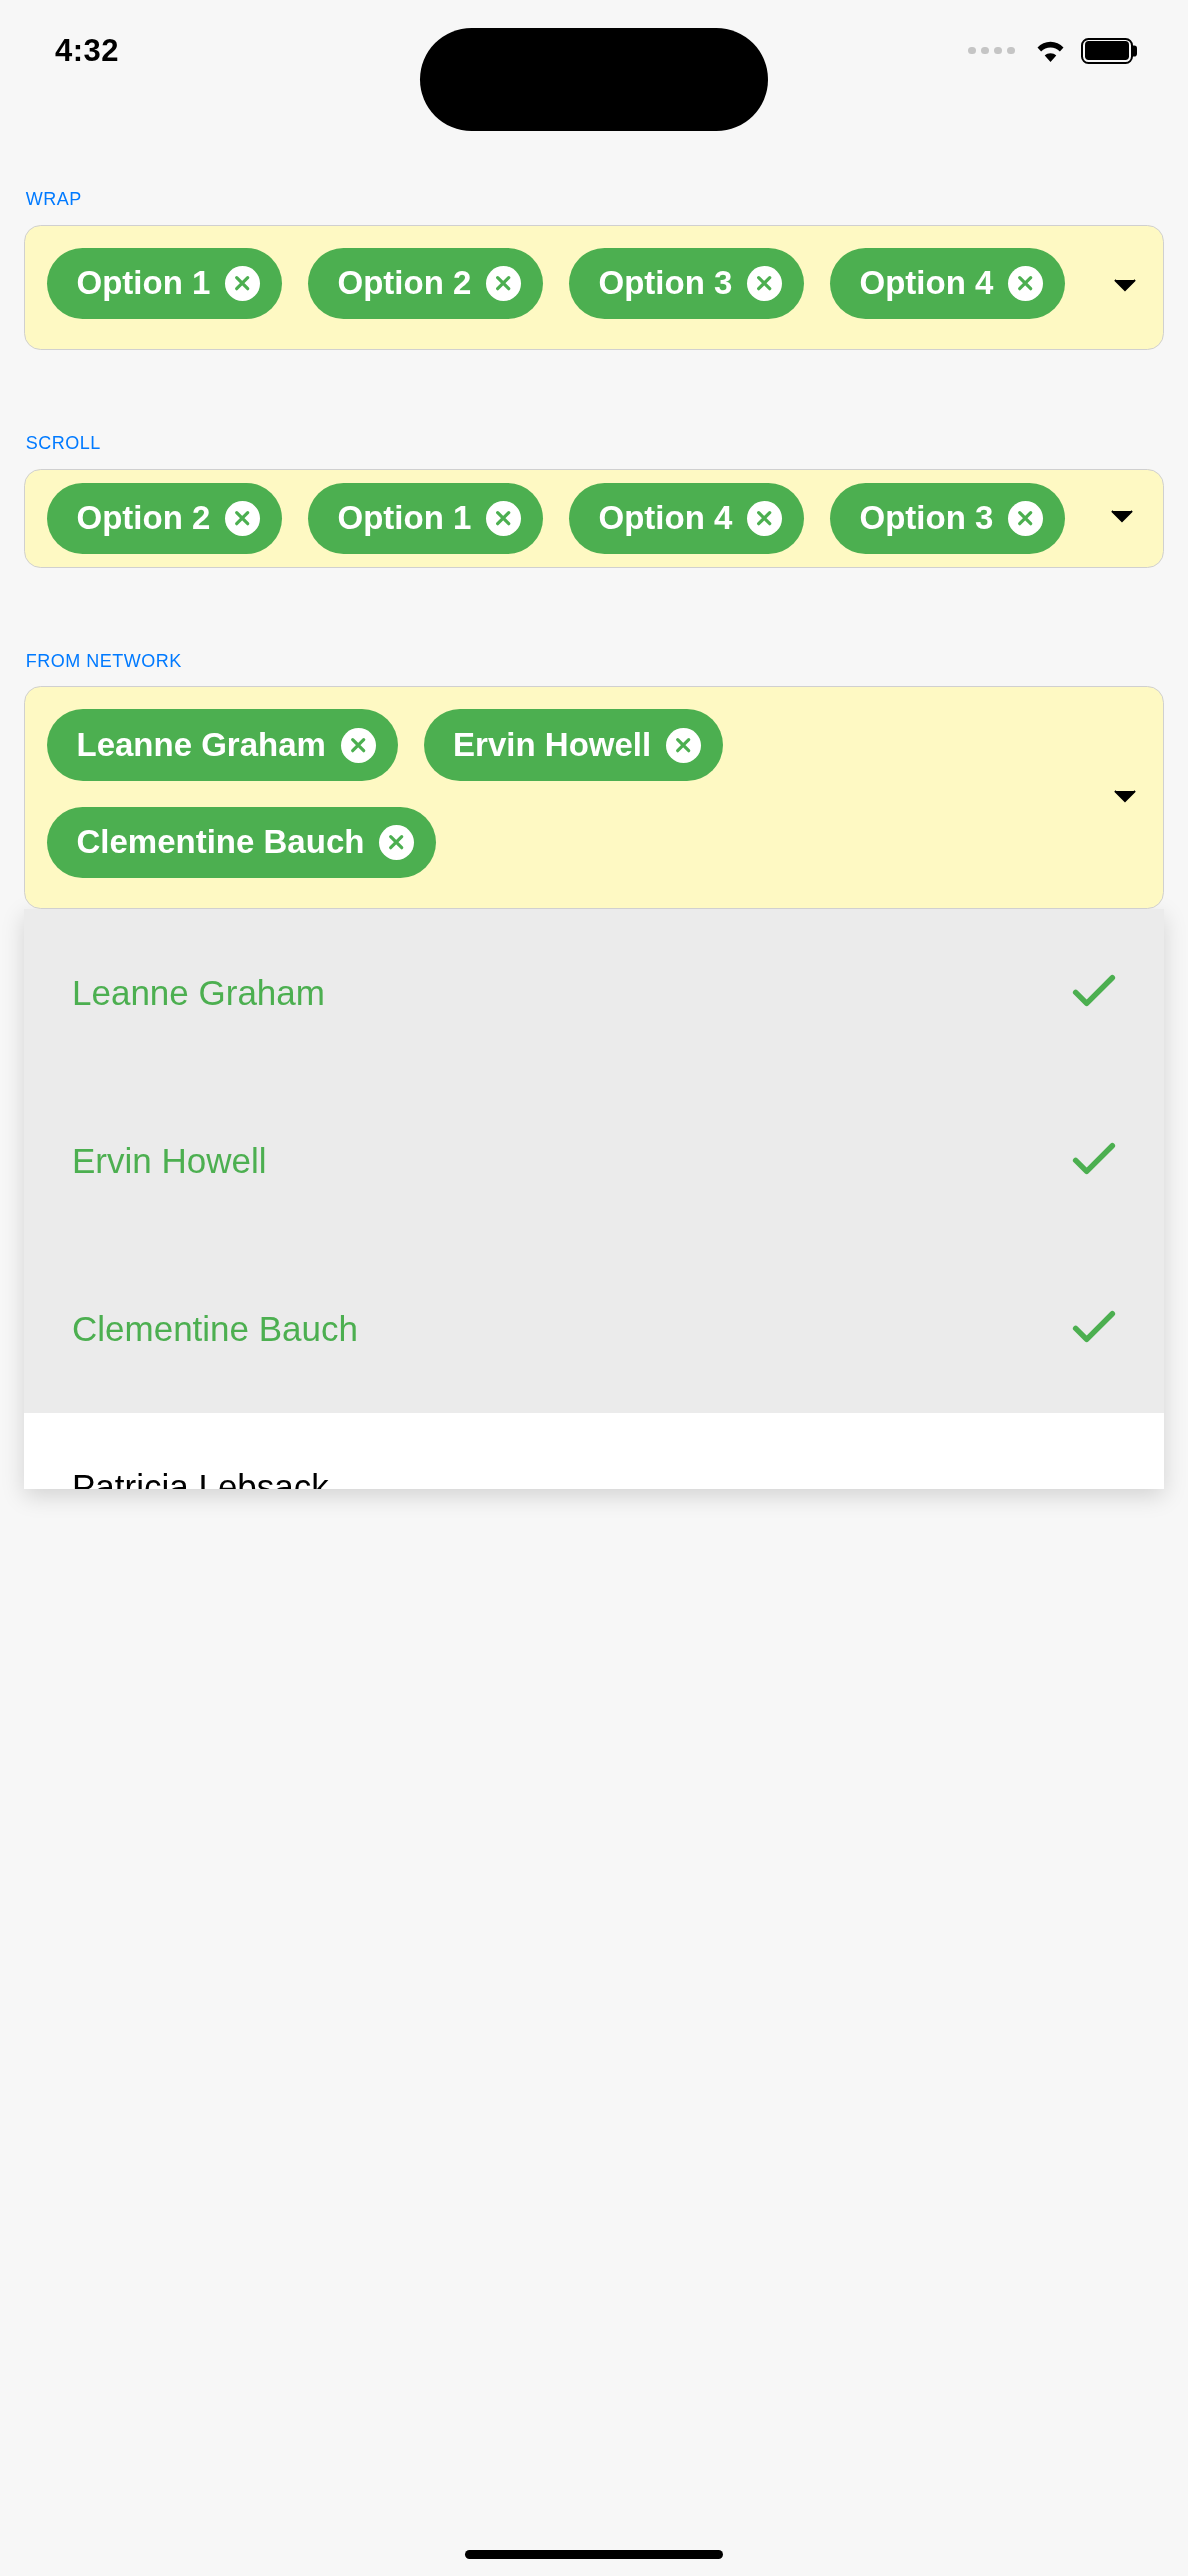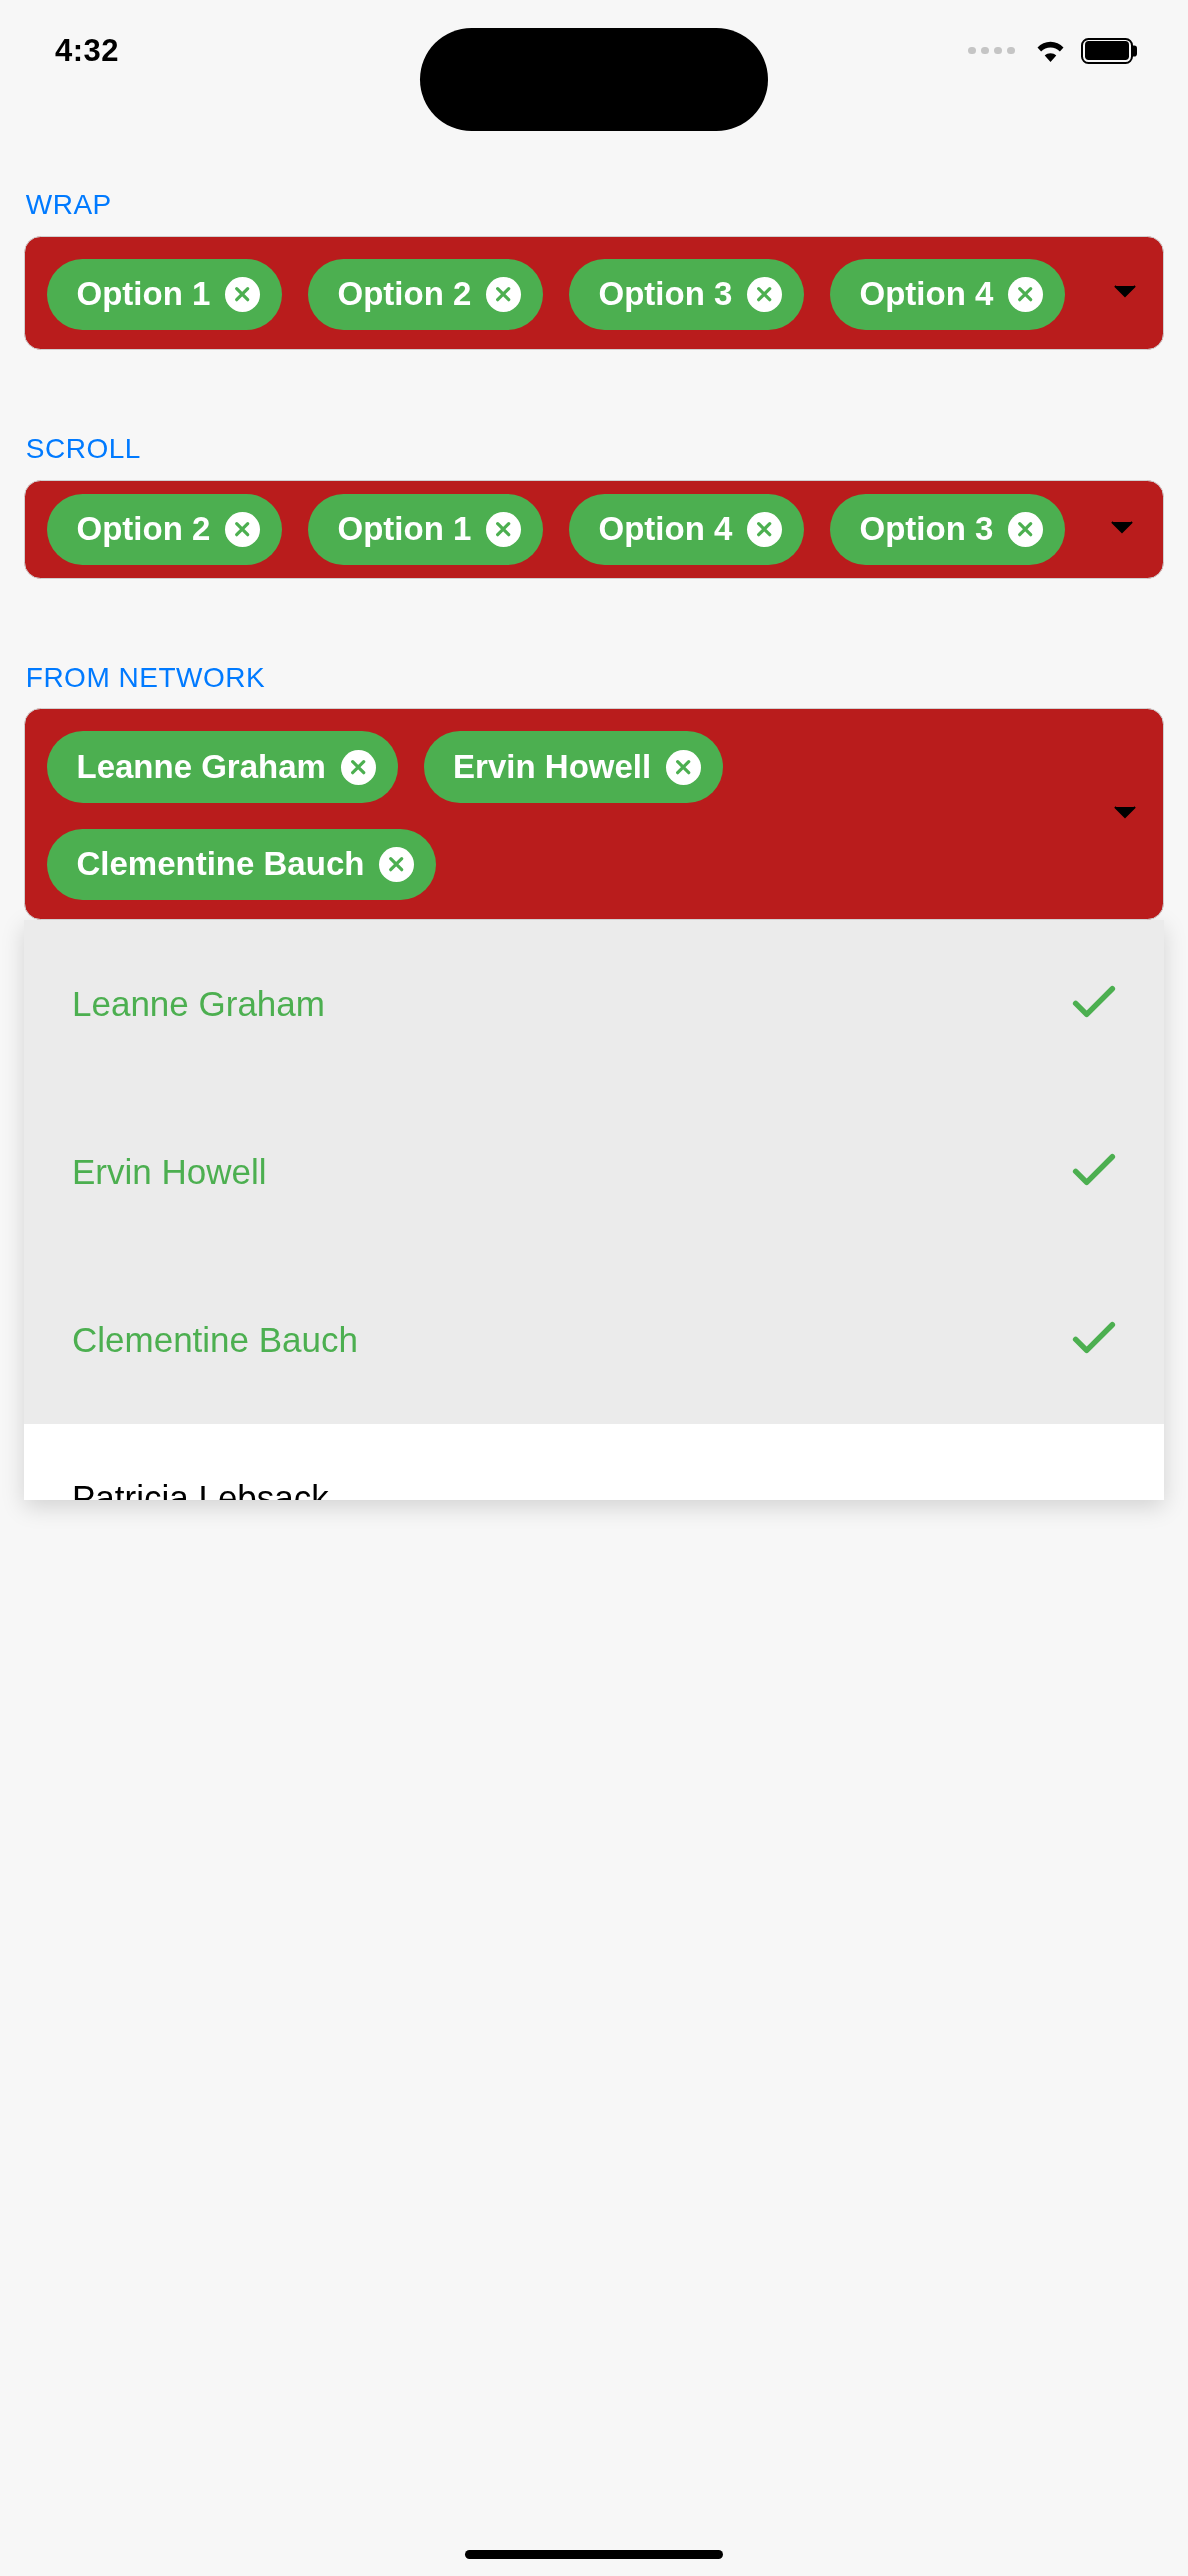--- a/index.html
+++ b/index.html
@@ -88,31 +88,31 @@
       padding: 0 24px;
     }
     .section {
       margin-top: 83px;
     }
     .section:first-child {
       margin-top: 88px;
     }
     .section-label {
       color: #007aff;
-      font-size: 28px;
+      font-size: 18px;
       font-weight: 400;
       letter-spacing: 0.5px;
       margin-bottom: 14.7px;
       margin-left: 1.8px;
     }
     .select-box {
-      background: #b91c1c;
+      background: #fef9c3;
       border: 1.4px solid #d0d0d0;
       border-radius: 16.6px;
-      padding: 22px 64px 19px 22px;
+      padding: 22px 64px 30px 22px;
       position: relative;
     }
     .chips-wrap {
       display: flex;
       flex-wrap: wrap;
       gap: 26px;
     }
     .chips-scroll {
       display: flex;
       flex-wrap: nowrap;

